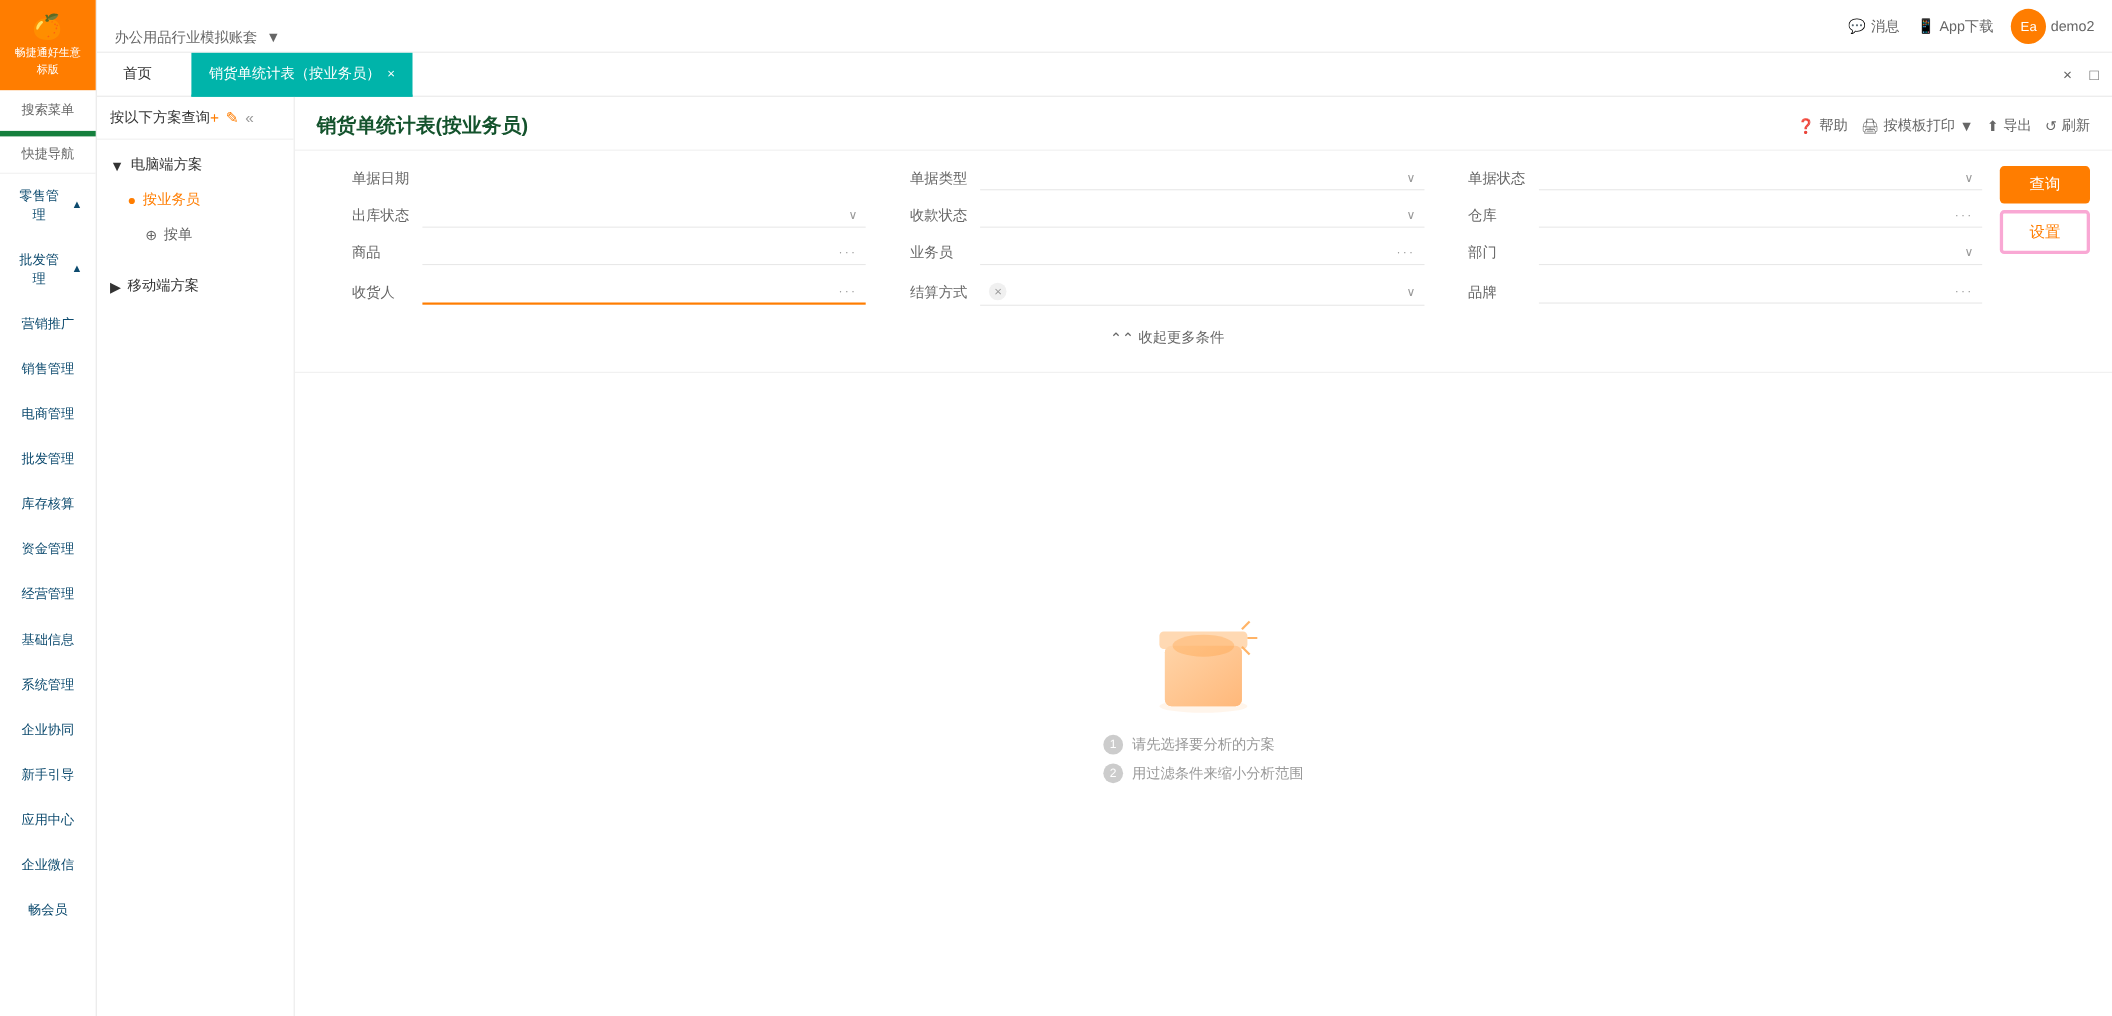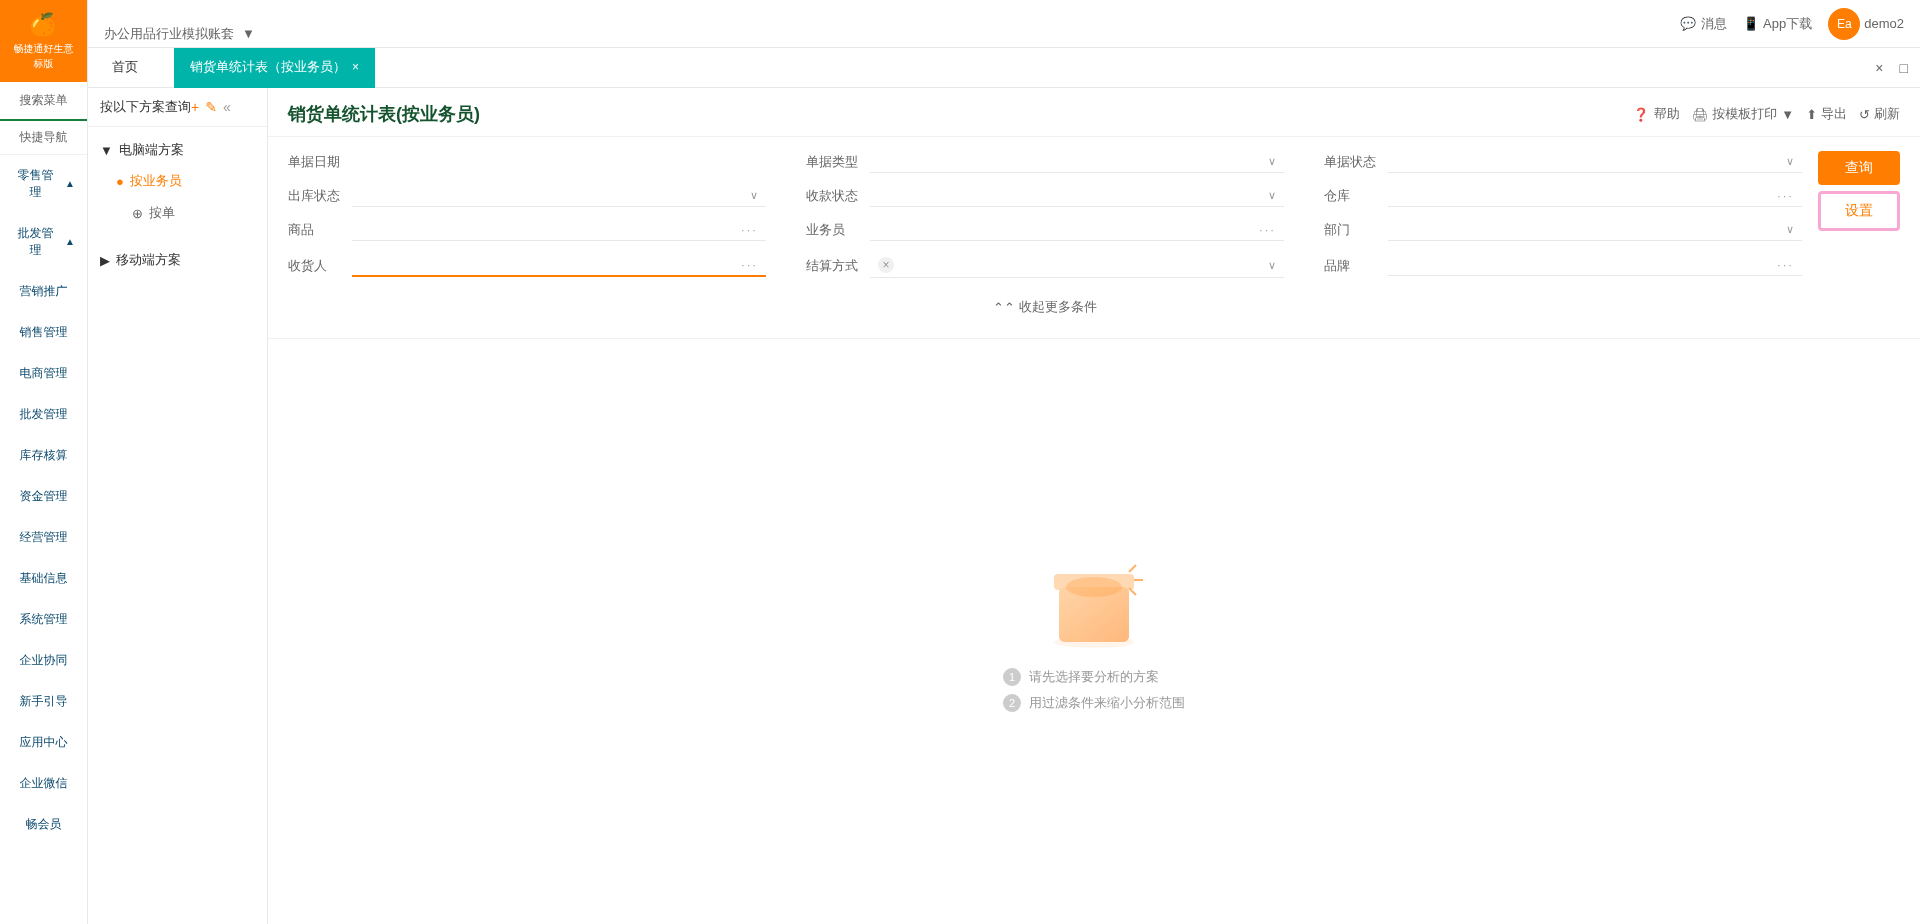--- a/index.html
+++ b/index.html
@@ -2,21 +2,21 @@
 <html><head>
   <meta charset="utf-8">
   <style>
     * { box-sizing: border-box; margin: 0; padding: 0; }
     body { font-family: 'Microsoft YaHei', Arial, sans-serif; font-size: 13px; background: #f5f5f5; color: #333; display: flex; height: 924px; overflow: hidden; }
 
     
     .sidebar { width: 88px; background: #fff; display: flex; flex-direction: column; border-right: 1px solid #e8e8e8; flex-shrink: 0; }
     .sidebar-logo { background: #ff7d00; padding: 10px 8px; text-align: center; color: #fff; font-size: 11px; line-height: 1.4; cursor: pointer; }
     .sidebar-logo .logo-icon { font-size: 22px; display: block; }
-    .sidebar-search { padding: 10px 8px; text-align: center; font-size: 12px; color: #666; cursor: pointer; border-bottom: 2px solid #15803d; }
+    .sidebar-search { padding: 10px 8px; text-align: center; font-size: 12px; color: #666; cursor: pointer; border-bottom: 5px solid #15803d; }
     .sidebar-nav { padding: 8px 0; text-align: center; font-size: 12px; color: #666; cursor: pointer; border-bottom: 1px solid #f0f0f0; }
     .sidebar-menu-item { padding: 12px 8px; text-align: center; font-size: 12px; color: #0c4a6e; cursor: pointer; display: flex; flex-direction: column; align-items: center; gap: 4px; }
     .sidebar-menu-item.has-arrow { flex-direction: row; justify-content: center; padding: 12px 12px; }
     .sidebar-menu-item .arrow { font-size: 10px; margin-left: 2px; }
 
     
     .main-area { flex: 1; display: flex; flex-direction: column; overflow: hidden; }
 
     
     .top-header { background: #fff; height: 48px; display: flex; align-items: center; padding: 0 16px; border-bottom: 1px solid #e8e8e8; justify-content: space-between; flex-shrink: 0; }
@@ -252,21 +252,21 @@
           </div>
           <div class="page-action">
             <span>↺</span>
             <span>刷新</span>
           </div>
         </div>
       </div>
 
       <div class="filter-area">
 
-        <div style="display:flex; align-items:flex-start; gap:0;">
+        <div style="display:flex; align-items:flex-start; gap:0;margin-left:32px;">
           <div style="flex:1;">
 
             <div class="filter-row">
               <div class="filter-item">
                 <span class="filter-label">单据日期</span>
               </div>
               <div class="filter-separator"></div>
               <div class="filter-item">
                 <span class="filter-label">单据类型</span>
                 <div class="filter-control" style="flex:1;">

